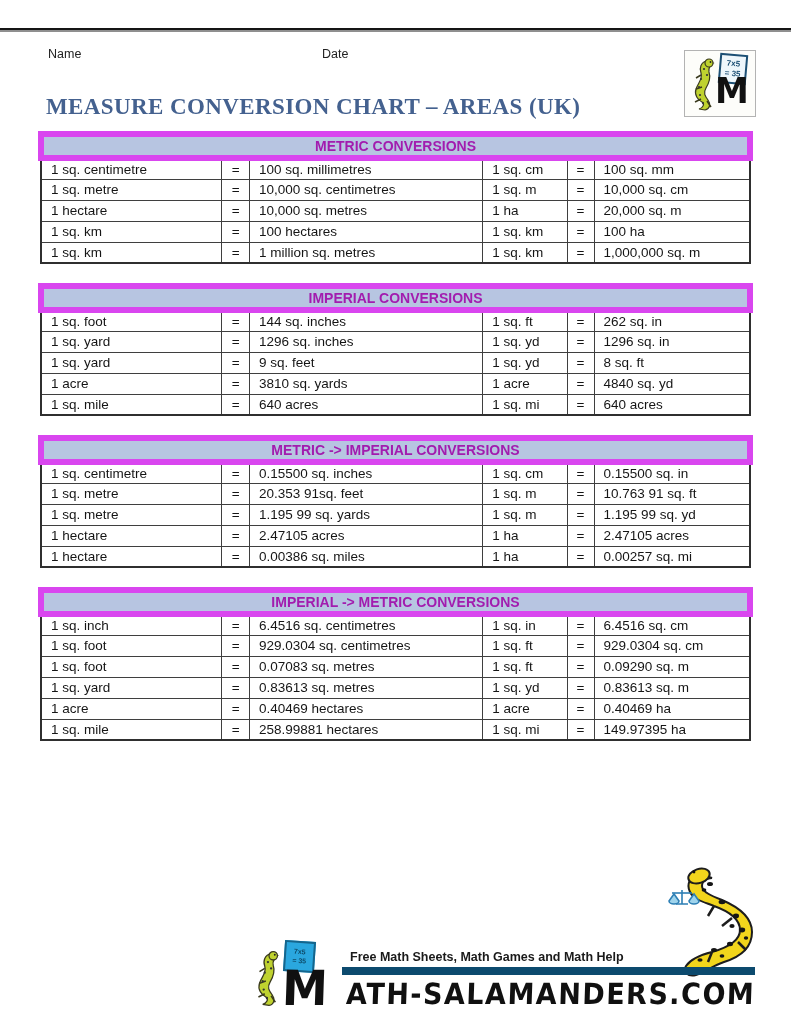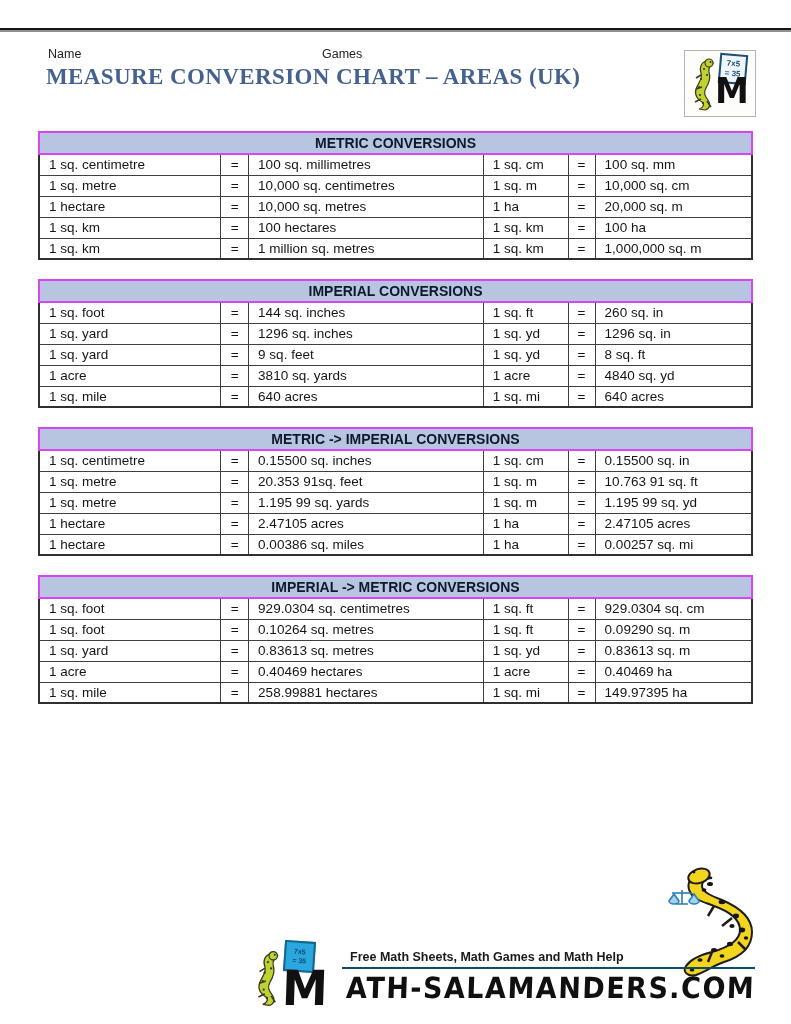--- a/index.html
+++ b/index.html
@@ -24,21 +24,21 @@
   
   .meta-row {
     position:absolute; top:47px; left:48px;
     display:flex;
     font-size:12.5px; color:#222;align-items:flex-end;
   }
   .meta-row .name-label { width:274px; }
 
   
   .page-title {
-    position:absolute; top:64px; left:46px;
+    position:absolute; top:94px; left:46px;
     margin:0;
     font-family:"Liberation Serif", serif;
     font-size:23px; font-weight:bold;
     letter-spacing:0.4px;
     color:#44618f;
   }
 
   
   .corner-logo {
     position:absolute; top:50px; left:684px;
@@ -66,23 +66,23 @@
 
   
   .content { position:absolute; top:131px; left:38px; width:715px; }
   table.conv-table {
     width:100%; border-collapse:collapse; table-layout:fixed;
     border:2px solid #2f2f2f;
     margin-bottom:19px;
   }
   table.conv-table th.tbl-header {
     background:#b7c5e1;
-    border:2px solid #d946ef;
+    border:6px solid #d946ef;
     font-size:14px; font-weight:bold;
-    color:#0f172a;
+    color:#a21caf;
     height:22px; padding:1px 0;
     text-align:center;
   }
   table.conv-table td {
     border:1px solid #3f3f3f;
     font-size:13.5px;
     height:21px;
     padding:1px 9px;
     color:#151515;
     white-space:nowrap; overflow:hidden;
@@ -111,21 +111,21 @@
     font-family:"DejaVu Sans", sans-serif;
     font-size:46px; font-weight:bold; color:#101010;
     transform:scaleY(1.05) skewX(-2deg);
     line-height:1;
   }
   .footer-icon svg.small-salamander { position:absolute; top:8px; left:2px; }
   .footer-text { margin-left:-4px; margin-top:9px; }
   .footer-tagline {
     font-size:12.5px; font-weight:bold; color:#1a1a1a;
     padding:0 6px 3px 8px;
-    border-bottom:2px solid #0c4a6e;
+    border-bottom:8px solid #0c4a6e;
     white-space:nowrap;
   }
   .footer-site {
     font-family:"DejaVu Sans", sans-serif;
     font-size:27px; font-weight:bold; color:#101010;
     letter-spacing:1.5px;
     margin:3px 0 0 4px;
     transform:scaleY(1.08) skewX(-2deg);
     white-space:nowrap;
   }
@@ -135,21 +135,21 @@
 </style>
 </head>
 <body>
 
 <div class="page">
 
   <div class="top-rule"></div>
 
   <div class="meta-row">
     <span class="name-label">Name</span>
-    <span class="date-label">Games</span>
+    <span class="date-label">Date</span>
   </div>
 
   <h1 class="page-title">MEASURE CONVERSION CHART – AREAS (UK)</h1>
 
   <div class="corner-logo">
     <svg class="small-salamander" width="36" height="56" viewBox="0 0 36 56">
       <path d="M20 4 C14 5 12 11 14 16 C16 22 11 26 9 32 C7 38 11 43 15 45 C18 47 16 51 12 52 L18 53 C23 52 24 47 21 43 C18 39 16 36 19 31 C22 26 24 21 22 15 C21 11 24 7 26 6 Z" fill="#bfd22f" stroke="#3a3a1e" stroke-width="1.2"></path>
       <circle cx="22" cy="6" r="4" fill="#bfd22f" stroke="#3a3a1e" stroke-width="1.2"></circle>
       <circle cx="23.5" cy="5" r="0.9" fill="#222"></circle>
       <path d="M14 18 l-5 3 M15 30 l-6 2 M14 42 l-6 3 M20 44 l4 6" stroke="#3a3a1e" stroke-width="1.5" fill="none"></path>
@@ -242,21 +242,21 @@
         <th class="tbl-header" colspan="6">IMPERIAL CONVERSIONS</th>
       </tr>
     </thead>
     <tbody>
           <tr>
             <td class="c0">1 sq. foot</td>
             <td class="c1">=</td>
             <td class="c2">144 sq. inches</td>
             <td class="c3">1 sq. ft</td>
             <td class="c4">=</td>
-            <td class="c5">260 sq. in</td>
+            <td class="c5">262 sq. in</td>
           </tr>
           <tr>
             <td class="c0">1 sq. yard</td>
             <td class="c1">=</td>
             <td class="c2">1296 sq. inches</td>
             <td class="c3">1 sq. yd</td>
             <td class="c4">=</td>
             <td class="c5">1296 sq. in</td>
           </tr>
           <tr>
@@ -353,31 +353,39 @@
           <col style="width:3.8%">
           <col style="width:22.0%">
     </colgroup>
     <thead>
       <tr>
         <th class="tbl-header" colspan="6">IMPERIAL -&gt; METRIC CONVERSIONS</th>
       </tr>
     </thead>
     <tbody>
           <tr>
+            <td class="c0">1 sq. inch</td>
+            <td class="c1">=</td>
+            <td class="c2">6.4516 sq. centimetres</td>
+            <td class="c3">1 sq. in</td>
+            <td class="c4">=</td>
+            <td class="c5">6.4516 sq. cm</td>
+          </tr>
+          <tr>
             <td class="c0">1 sq. foot</td>
             <td class="c1">=</td>
             <td class="c2">929.0304 sq. centimetres</td>
             <td class="c3">1 sq. ft</td>
             <td class="c4">=</td>
             <td class="c5">929.0304 sq. cm</td>
           </tr>
           <tr>
             <td class="c0">1 sq. foot</td>
             <td class="c1">=</td>
-            <td class="c2">0.10264 sq. metres</td>
+            <td class="c2">0.07083 sq. metres</td>
             <td class="c3">1 sq. ft</td>
             <td class="c4">=</td>
             <td class="c5">0.09290 sq. m</td>
           </tr>
           <tr>
             <td class="c0">1 sq. yard</td>
             <td class="c1">=</td>
             <td class="c2">0.83613 sq. metres</td>
             <td class="c3">1 sq. yd</td>
             <td class="c4">=</td>

